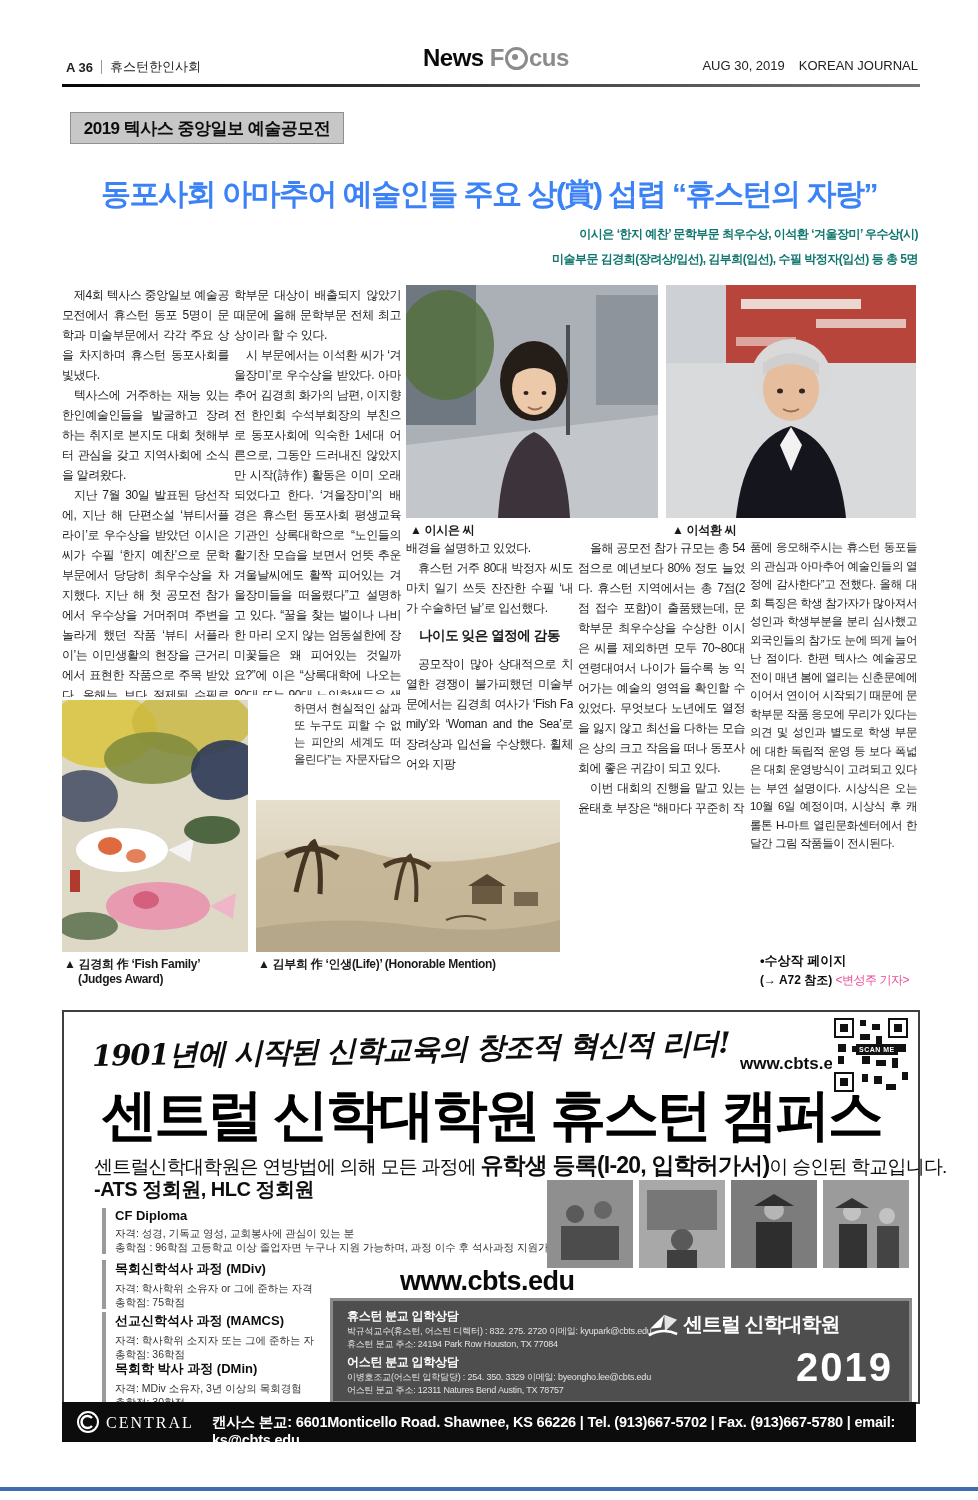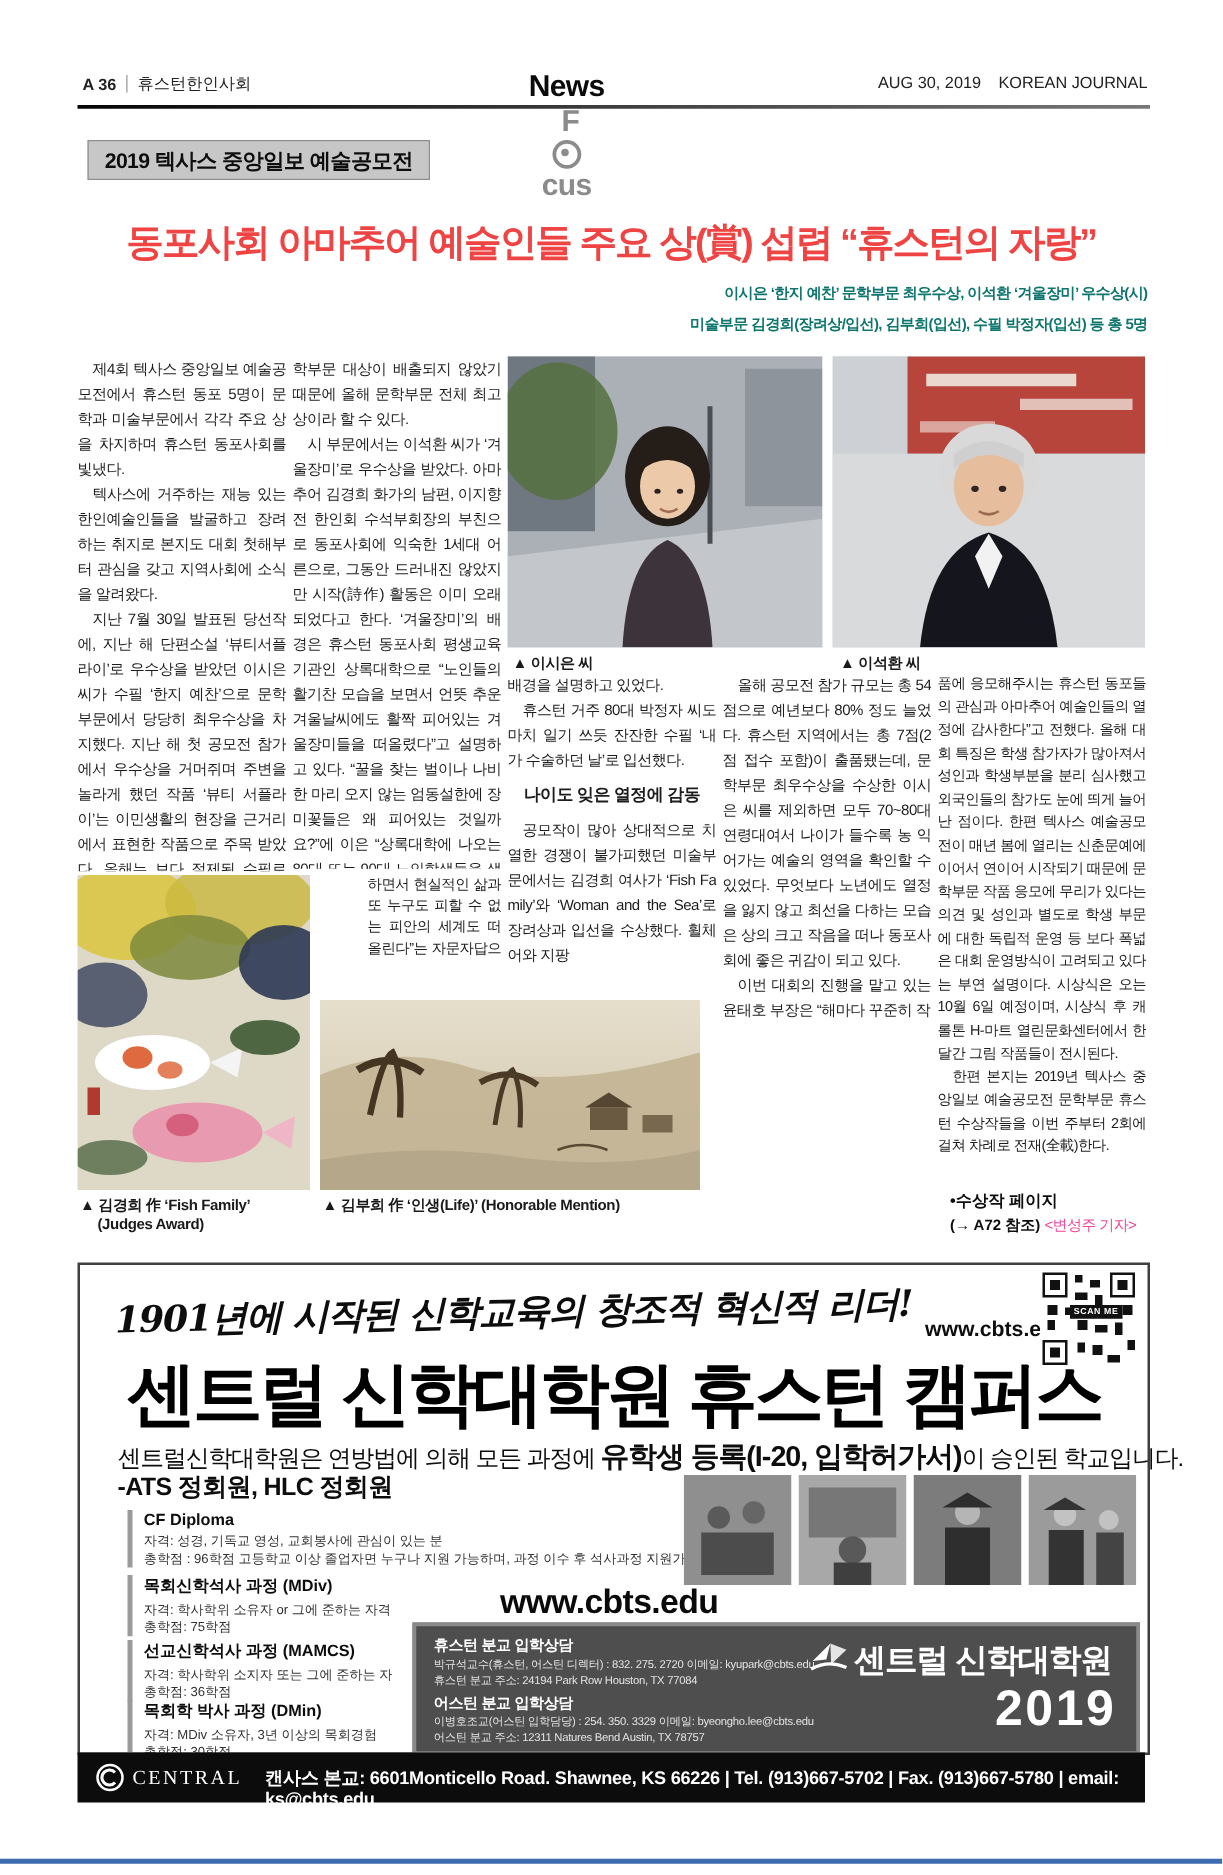--- a/index.html
+++ b/index.html
@@ -17,21 +17,21 @@
   .focus-o{display:inline-block;width:17px;height:17px;border:3px solid #8b8b8b;border-radius:50%;
            position:relative;margin:0 1px;}
   .focus-o::after{content:"";position:absolute;left:4px;top:4px;width:6px;height:6px;
            border-radius:50%;background:#8b8b8b;}
   .mast-right{font-size:13px;color:#222;display:flex;gap:14px;}
   .rule{background:linear-gradient(to right,#050505,#777);}
 
   
   .kicker{background:#c7c7c7;border:1px solid #8f8f8f;display:flex;align-items:center;
           justify-content:center;font-size:17px;font-weight:bold;color:#0d0d0d;letter-spacing:-0.5px;}
-  .headline{font-size:30px;font-weight:900;letter-spacing:-1.5px;text-align:center;color:#ef4444;}
+  .headline{font-size:30px;font-weight:900;letter-spacing:-1.5px;text-align:center;color:#3b82f6;}
   .deck{font-size:12px;font-weight:bold;letter-spacing:-0.5px;text-align:right;color:#0f766e;}
 
   
   .colTxt{font-size:12px;line-height:20px;letter-spacing:-0.4px;text-align:justify;
           word-break:break-all;color:#1c1c1c;overflow:hidden;}
   .colTxt p{margin:0;text-indent:12px;}
   .colTxt p.noind{text-indent:0;}
   .colTxt .subhead{font-weight:bold;text-align:center;font-size:13.5px;margin:8px 0;text-indent:0;}
   .small5{font-size:11.5px;line-height:18.5px;}
   .note{font-size:13px;font-weight:bold;color:#0d0d0d;}
@@ -48,38 +48,38 @@
   .adintro{font-size:19px;color:#0d0d0d;letter-spacing:-0.8px;white-space:nowrap;}
   .adintro b{font-size:23px;font-weight:900;}
   .member{font-size:20px;font-weight:bold;letter-spacing:-0.5px;color:#0d0d0d;}
   .prog{border-left:4px solid #9a9a9a;padding-left:9px;}
   .prog .pname{font-size:13px;font-weight:bold;color:#0d0d0d;margin:0 0 3px 0;}
   .prog .pline{font-size:10.5px;color:#333;line-height:14px;white-space:nowrap;}
   .adurl-big{font-size:27px;font-weight:900;color:#0a0a0a;letter-spacing:-0.5px;}
   .darkbox{background:#4e4e4e;border:3px solid #8a8a8a;}
   .dk-title{font-size:12px;font-weight:bold;color:#ffffff;letter-spacing:-0.3px;}
   .dk-line{font-size:9px;color:#e3e3e3;letter-spacing:-0.2px;white-space:nowrap;}
-  .dk-brand{font-size:26px;font-weight:900;color:#fff;letter-spacing:-1px;white-space:nowrap;}
+  .dk-brand{font-size:20px;font-weight:900;color:#fff;letter-spacing:-1px;white-space:nowrap;}
   .dk-year{font-size:40px;font-weight:bold;color:#fff;letter-spacing:2px;}
   .footbar{background:#0c0c0c;display:flex;align-items:center;color:#fff;}
   .foot-brand{font-family:"Liberation Serif",serif;font-size:16px;letter-spacing:2px;color:#fff;}
   .foot-text{font-size:14.5px;font-weight:bold;color:#fff;letter-spacing:-0.2px;}
   .blueline{background:#3f6cb0;}
 </style>
 </head>
 <body>
 
 <div class="page">
 
   <div class="abs mast-left" style="left:66px;top:58px;">
     <span class="pg">A 36</span>
     <span class="bar"></span>
     <span>휴스턴한인사회</span>
   </div>
-  <div class="abs logo" style="left:423px;top:56px;flex-direction:column;">
+  <div class="abs logo" style="left:423px;top:44px;">
     <span class="news">News</span>
     <span class="gray" style="margin-left:6px;">F</span>
     <span class="focus-o"></span>
     <span class="gray">cus</span>
   </div>
   <div class="abs mast-right" style="right:60px;top:58px;">
     <span>AUG 30, 2019</span>
     <span>KOREAN JOURNAL</span>
   </div>
   <div class="abs rule" style="left:62px;top:84px;width:858px;height:3px;"></div>
@@ -112,21 +112,20 @@
     <p>공모작이 많아 상대적으로 치열한 경쟁이 불가피했던 미술부문에서는 김경희 여사가 ‘Fish Family’와 ‘Woman and the Sea’로 장려상과 입선을 수상했다. 휠체어와 지팡</p>
   </div>
 
   <div class="abs colTxt" style="left:578px;top:538px;width:167px;height:450px;">
     <p>올해 공모전 참가 규모는 총 54점으로 예년보다 80% 정도 늘었다. 휴스턴 지역에서는 총 7점(2점 접수 포함)이 출품됐는데, 문학부문 최우수상을 수상한 이시은 씨를 제외하면 모두 70~80대 연령대여서 나이가 들수록 농 익어가는 예술의 영역을 확인할 수 있었다. 무엇보다 노년에도 열정을 잃지 않고 최선을 다하는 모습은 상의 크고 작음을 떠나 동포사회에 좋은 귀감이 되고 있다.</p>
     <p>이번 대회의 진행을 맡고 있는 윤태호 부장은 “해마다 꾸준히 작</p>
   </div>
 
   <div class="abs colTxt small5" style="left:750px;top:538px;width:167px;height:408px;">
     <p class="noind">품에 응모해주시는 휴스턴 동포들의 관심과 아마추어 예술인들의 열정에 감사한다”고 전했다. 올해 대회 특징은 학생 참가자가 많아져서 성인과 학생부분을 분리 심사했고 외국인들의 참가도 눈에 띄게 늘어난 점이다. 한편 텍사스 예술공모전이 매년 봄에 열리는 신춘문예에 이어서 연이어 시작되기 때문에 문학부문 작품 응모에 무리가 있다는 의견 및 성인과 별도로 학생 부문에 대한 독립적 운영 등 보다 폭넓은 대회 운영방식이 고려되고 있다는 부연 설명이다. 시상식은 오는 10월 6일 예정이며, 시상식 후 캐롤톤 H-마트 열린문화센터에서 한 달간 그림 작품들이 전시된다.</p>
-    <p>한편 본지는 2019년 텍사스 중앙일보 예술공모전 문학부문 휴스턴 수상작들을 이번 주부터 2회에 걸쳐 차례로 전재(全載)한다.</p>
   </div>
   <div class="abs note" style="left:760px;top:952px;">•수상작 페이지</div>
   <div class="abs" style="left:760px;top:972px;font-size:12px;">
     <span class="note" style="font-size:12px;">(→ A72 참조)</span>
     <span style="color:#ec4899;letter-spacing:-0.5px;">&lt;변성주 기자&gt;</span>
   </div>
 
   <div class="abs imgbox" style="left:406px;top:285px;width:252px;height:233px;">
     <svg width="252" height="233" viewBox="0 0 252 233">
       <rect width="252" height="233" fill="#aab0b6"></rect>

